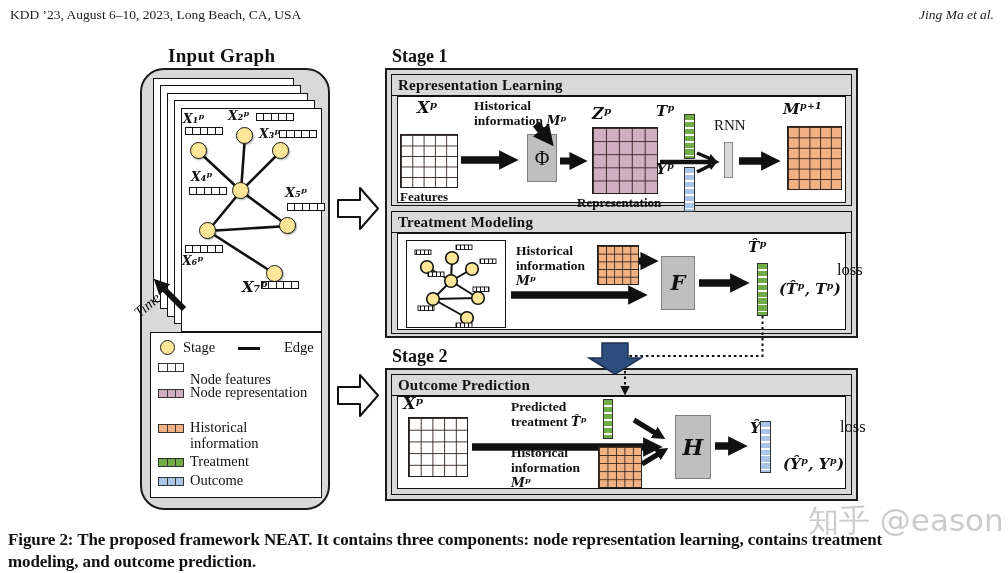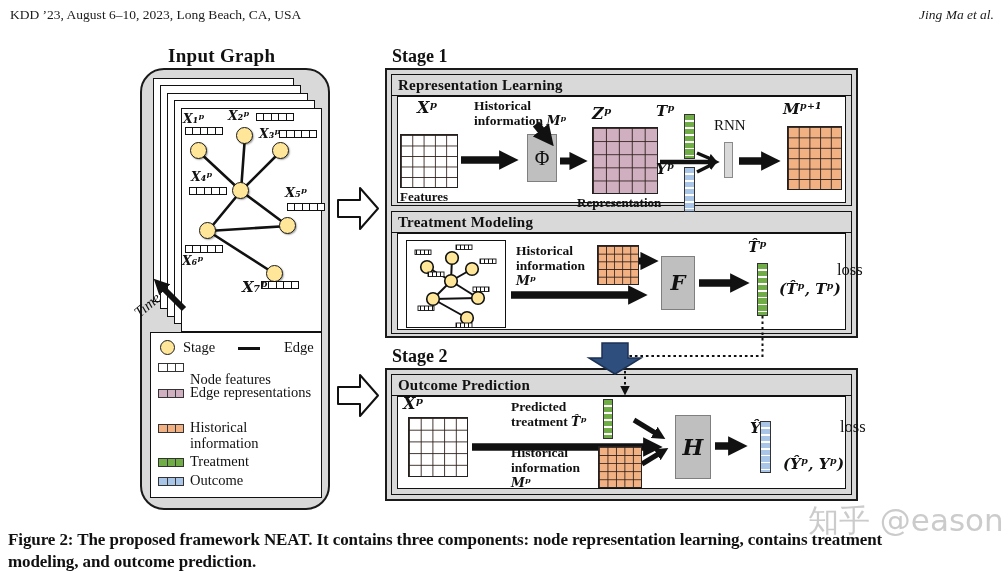--- a/index.html
+++ b/index.html
@@ -206,21 +206,21 @@
 
 <div class="abs" style="left:160px;top:340px;width:15px;height:15px;border-radius:50%;background:var(--node-fill);border:1.6px solid #1a1a1a;box-sizing:border-box;"></div>
 <div class="abs legend-text" style="left:183px;top:339px;">Stage</div>
 <div class="abs" style="left:238px;top:347px;width:22px;height:2.6px;background:#111;"></div>
 <div class="abs legend-text" style="left:252px;top:339px;margin-left:32px;">Edge</div>
 
 <div class="sw" style="left:158px;top:363px;background-color:var(--features-fill);"></div>
 <div class="abs legend-text" style="left:190px;top:359px;margin-top:12px;">Node features</div>
 
 <div class="sw" style="left:158px;top:389px;background-color:var(--representation-fill);"></div>
-<div class="abs legend-text" style="left:190px;top:384px;width:125px;">Edge representations</div>
+<div class="abs legend-text" style="left:190px;top:384px;width:125px;">Node representation</div>
 
 <div class="sw" style="left:158px;top:424px;background-color:var(--historical-fill);"></div>
 <div class="abs legend-text" style="left:190px;top:419px;width:110px;">Historical information</div>
 
 <div class="sw" style="left:158px;top:458px;background-color:var(--treatment-fill);"></div>
 <div class="abs legend-text" style="left:190px;top:453px;">Treatment</div>
 
 <div class="sw" style="left:158px;top:477px;background-color:var(--outcome-fill);"></div>
 <div class="abs legend-text" style="left:190px;top:472px;">Outcome</div>
 

